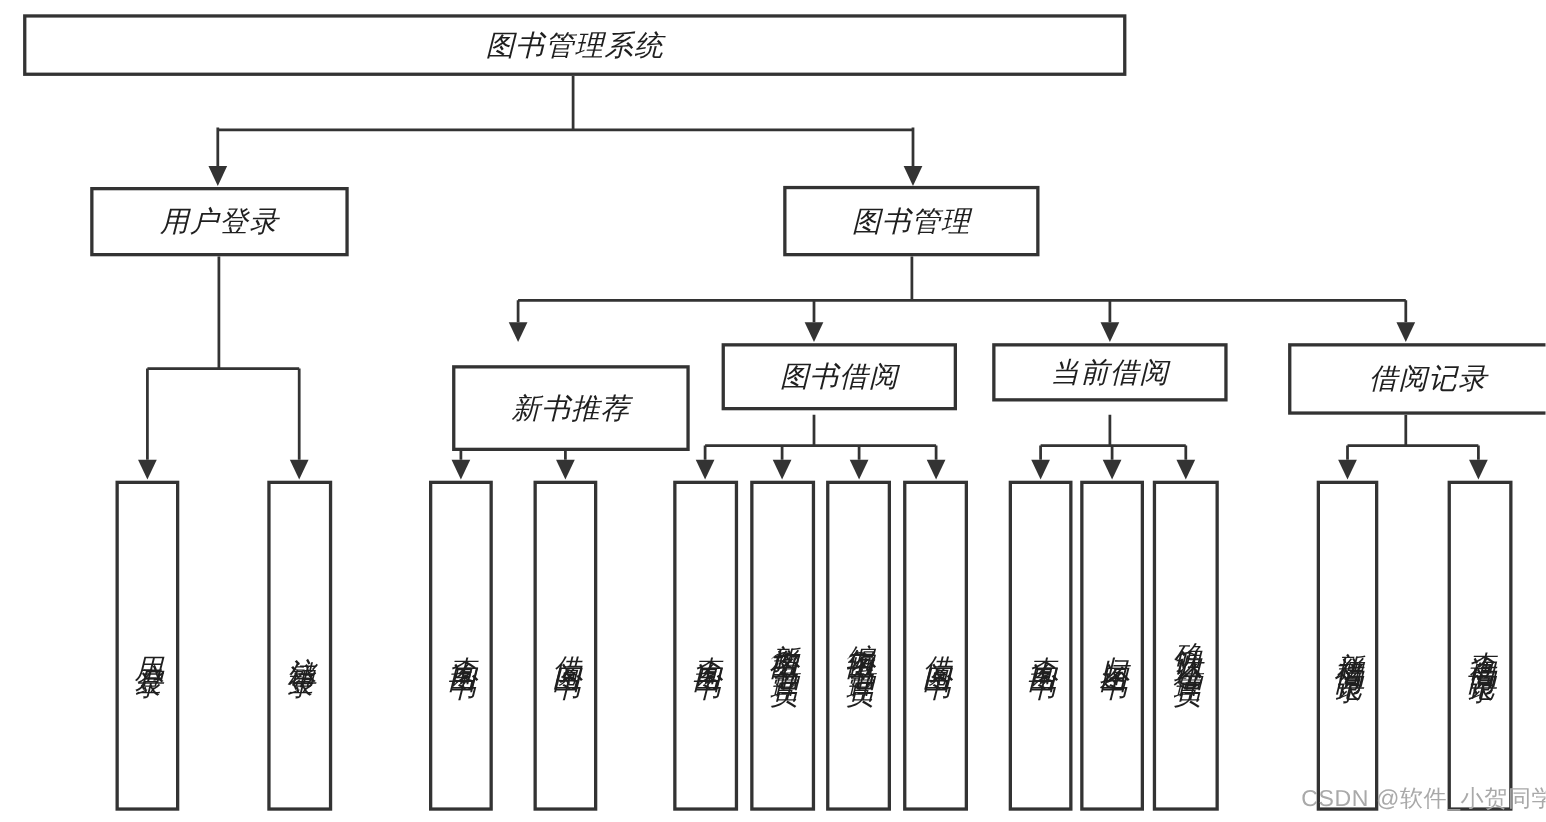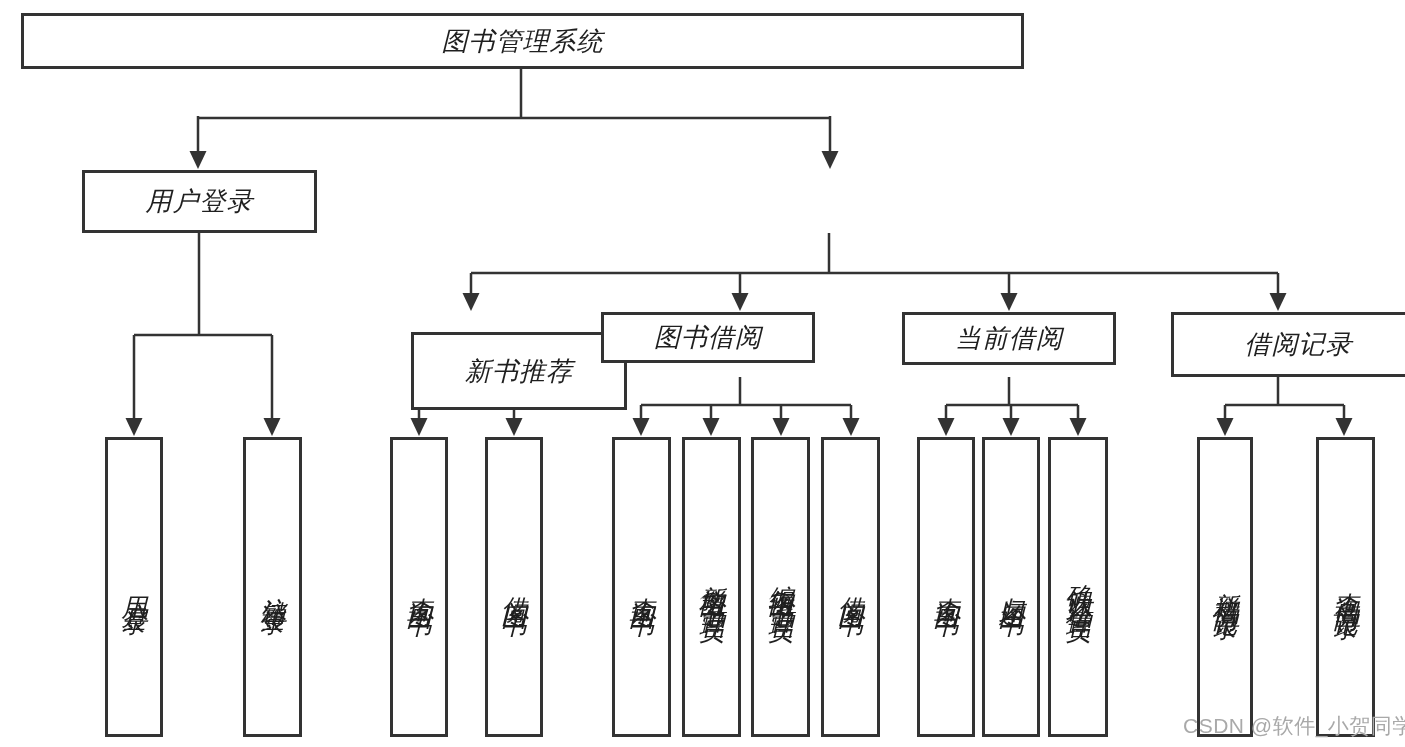--- a/index.html
+++ b/index.html
@@ -124,25 +124,28 @@
     </g>
   </svg>
 
   <div class="node h" style="left:21px;top:13px;width:1003px;height:56px;">
     <span>图书管理系统</span>
   </div>
 
   <div class="node h" style="left:82px;top:170px;width:235px;height:63px;">
     <span>用户登录</span>
   </div>
+  <div class="node h" style="left:712px;top:169px;width:233px;height:64px;">
+    <span>图书管理</span>
+  </div>
 
   <div class="node h" style="left:363px;top:332px;width:216px;height:78px;margin-left:48px;">
     <span>新书推荐</span>
   </div>
-  <div class="node h" style="left:601px;top:312px;width:214px;height:51px;">
+  <div class="node h" style="left:656px;top:312px;width:214px;height:61px;">
     <span>图书借阅</span>
   </div>
   <div class="node h" style="left:902px;top:312px;width:214px;height:53px;">
     <span>当前借阅</span>
   </div>
   <div class="node h" style="left:1171px;top:312px;width:255px;height:65px;">
     <span>借阅记录</span>
   </div>
 
   <div class="node v" style="left:105px;top:437px;width:58px;height:300px;">

